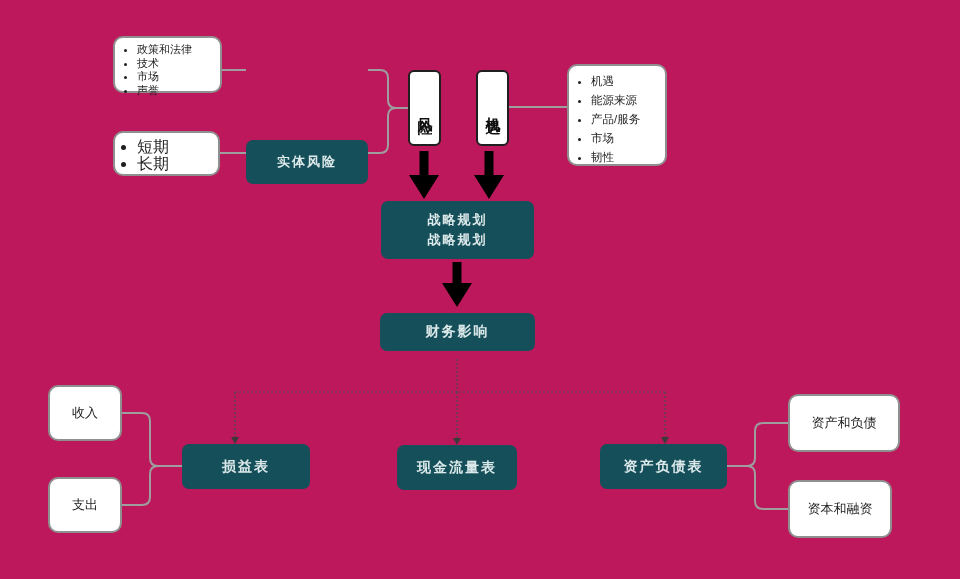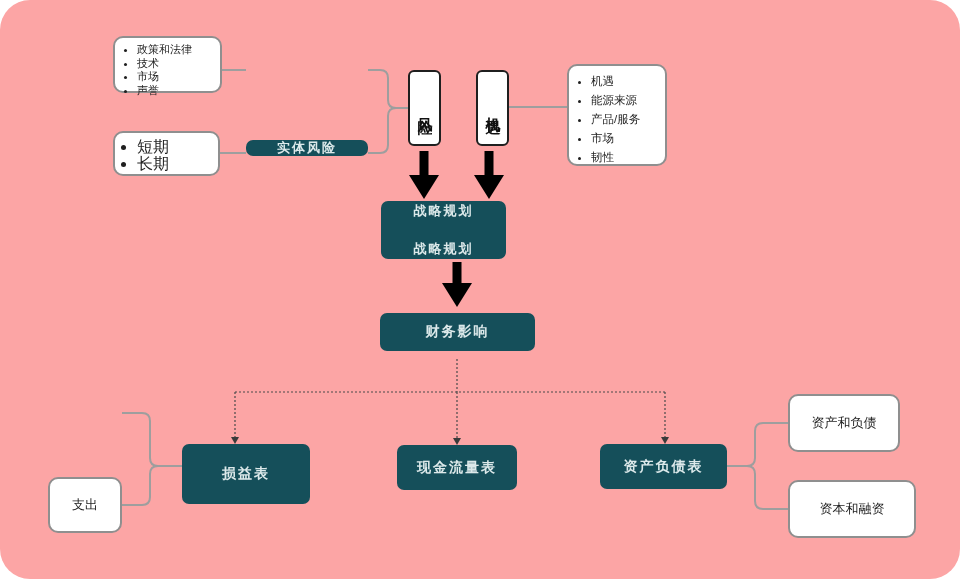--- a/index.html
+++ b/index.html
@@ -7,21 +7,21 @@
     --teal-text:#dce9ea;
     --box-border:#8f8f8f;
     --dark-border:#1f1f1f;
     --connector:#9e9e9e;
     --dashed:#4a4a4a;
     --arrow-black:#000000;
     --text:#1f1f1f;
   }
   html,body{margin:0;padding:0;background:#ffffff;}
   body{font-family:"Liberation Sans", sans-serif;}
-  .canvas{position:relative;width:960px;height:579px;background:#fca5a5;overflow:hidden;border-radius:30px;}
+  .canvas{position:relative;width:960px;height:579px;background:#be185d;overflow:hidden;}
   .svg-layer{position:absolute;left:0;top:0;width:960px;height:579px;}
   .conn{stroke:var(--connector);stroke-width:2;fill:none;stroke-linecap:butt;}
   .dash{stroke:var(--dashed);stroke-width:1.2;fill:none;stroke-dasharray:2 2;}
   .dash-head{fill:#3a3a3a;stroke:none;}
   .black-arrow{fill:var(--arrow-black);stroke:none;}
 
   .box{position:absolute;box-sizing:border-box;}
   .white-box{
     background:#ffffff;border:2px solid var(--box-border);border-radius:10px;
     color:var(--text);
@@ -97,21 +97,21 @@
   </div>
 
   <div class="box white-box" style="left:113px;top:131px;width:107px;height:45px;padding:5px 4px 0 0;">
     <ul class="blist mid-list">
       <li>短期</li>
       <li>长期</li>
     </ul>
   </div>
 
 
-  <div class="box teal-box" style="left:246px;top:140px;width:122px;height:16px;font-size:13px;justify-content:center;">
+  <div class="box teal-box" style="left:246px;top:140px;width:122px;height:44px;font-size:13px;justify-content:center;">
     <span>实体风险</span>
   </div>
 
   <div class="box vert-box" style="left:408px;top:70px;width:33px;height:76px;">
     <span>风险</span>
   </div>
 
   <div class="box vert-box" style="left:476px;top:70px;width:33px;height:76px;">
     <span>机遇</span>
   </div>
@@ -119,47 +119,50 @@
   <div class="box white-box" style="left:567px;top:64px;width:100px;height:102px;padding:6px 2px 0 0;">
     <ul class="blist tall-list">
       <li>机遇</li>
       <li>能源来源</li>
       <li>产品/服务</li>
       <li>市场</li>
       <li>韧性</li>
     </ul>
   </div>
 
-  <div class="box teal-box" style="left:381px;top:201px;width:125px;height:58px;font-size:13px;flex-direction:column;line-height:20px;justify-content:space-between;">
+  <div class="box teal-box" style="left:381px;top:201px;width:153px;height:58px;font-size:13px;flex-direction:column;line-height:20px;">
     <span>战略规划</span>
     <span>战略规划</span>
   </div>
 
   <div class="box teal-box" style="left:380px;top:313px;width:155px;height:38px;font-size:14px;">
     <span>财务影响</span>
   </div>
 
-  <div class="box teal-box" style="left:182px;top:444px;width:128px;height:60px;font-size:14px;">
+  <div class="box teal-box" style="left:182px;top:444px;width:128px;height:45px;font-size:14px;">
     <span>损益表</span>
   </div>
 
   <div class="box teal-box" style="left:397px;top:445px;width:120px;height:45px;font-size:14px;">
     <span>现金流量表</span>
   </div>
 
   <div class="box teal-box" style="left:600px;top:444px;width:127px;height:45px;font-size:14px;">
     <span>资产负债表</span>
   </div>
 
+  <div class="box white-box center-text plain-label" style="left:48px;top:385px;width:74px;height:56px;">
+    <span>收入</span>
+  </div>
 
   <div class="box white-box center-text plain-label" style="left:48px;top:477px;width:74px;height:56px;">
     <span>支出</span>
   </div>
 
   <div class="box white-box center-text plain-label" style="left:788px;top:394px;width:112px;height:58px;">
     <span>资产和负债</span>
   </div>
 
-  <div class="box white-box center-text plain-label" style="left:788px;top:480px;width:128px;height:58px;">
+  <div class="box white-box center-text plain-label" style="left:788px;top:480px;width:104px;height:58px;">
     <span>资本和融资</span>
   </div>
 
 </div>
 
 </body></html>

